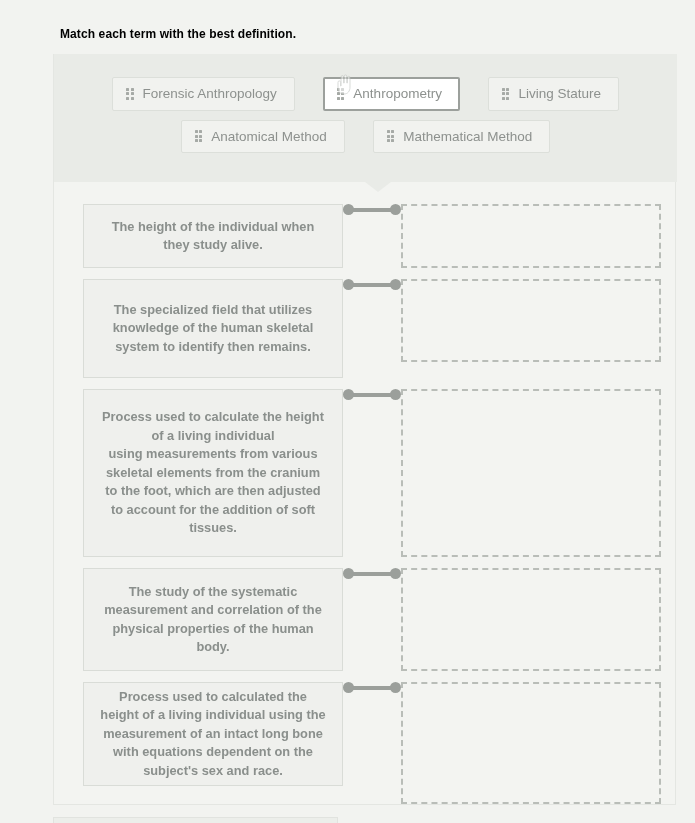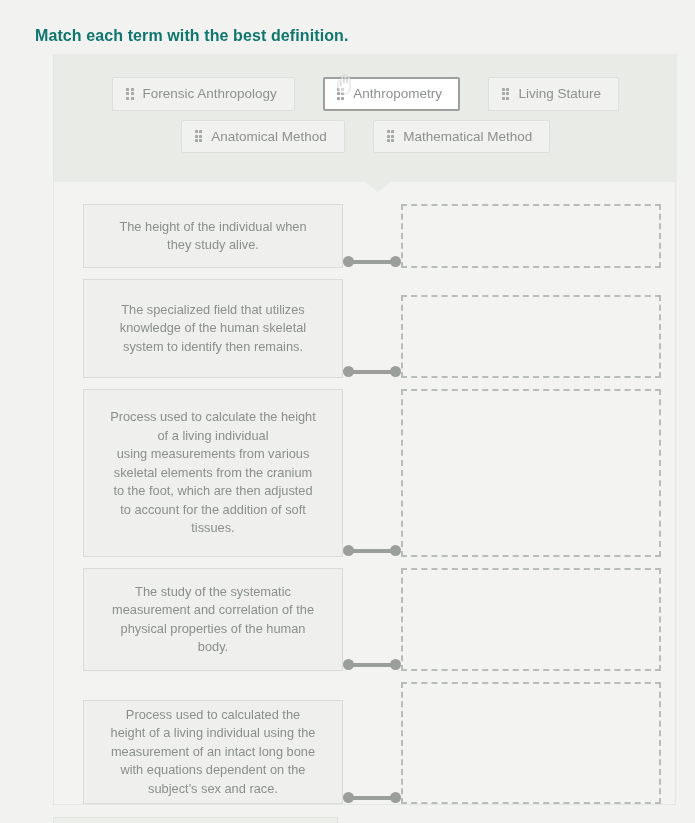--- a/index.html
+++ b/index.html
@@ -12,25 +12,25 @@
     background: #f2f3f0;
     font-family: "Liberation Sans", sans-serif;
     color: #8a8f8c;
     overflow: hidden;
     position: relative;
   }
 
   
   #prompt {
     position: absolute;
-    left: 35px;
+    left: 60px;
     top: 27px;
-    font-size: 16px;
+    font-size: 12px;
     font-weight: bold;
-    color: #0f766e;
+    color: #000000;
     letter-spacing: .1px;
     white-space: nowrap;
   }
 
   
   #panel {
     position: absolute;
     left: 53px;
     top: 54px;
     width: 623px;
@@ -124,22 +124,23 @@
   
   #rows {
     position: absolute;
     left: 0;
     top: 150px;
     width: 623px;
   }
   .match-row {
     position: relative;
     display: flex;
-    align-items: flex-end;
+    align-items: flex-start;
     margin-bottom: 11px;
+    font-weight: bold;
   }
   .definition {
     width: 260px;
     margin-left: 29px;
     background: #eff0ed;
     border: 1px solid #d9dcd7;
     box-sizing: border-box;
     text-align: center;
     font-size: 12.8px;
     line-height: 18.5px;

